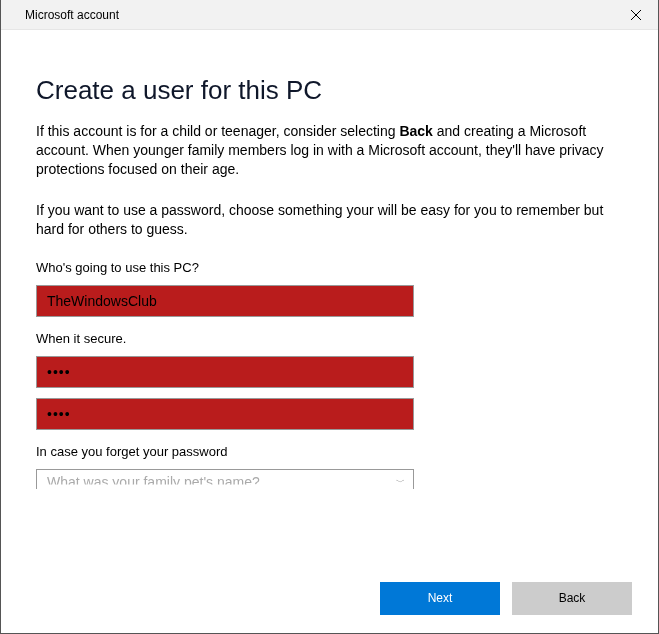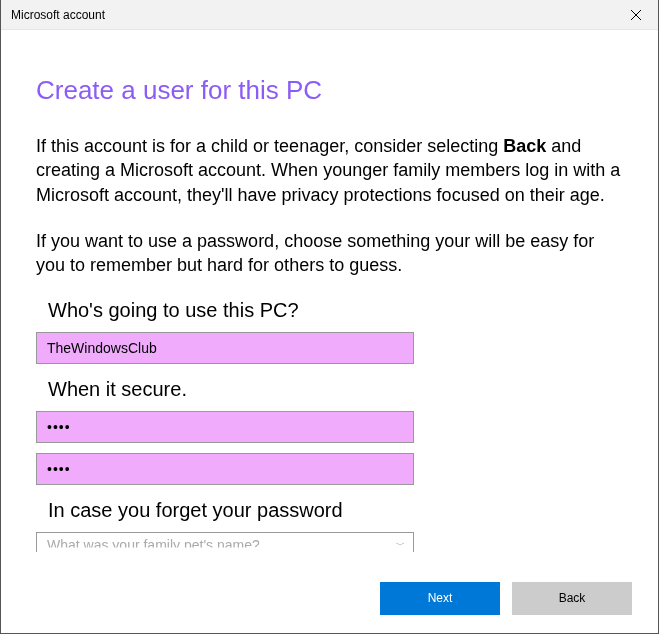--- a/index.html
+++ b/index.html
@@ -15,21 +15,21 @@
     position: relative;
     border: 1px solid #555;
     border-top: none;
   }
   .titlebar {
     height: 30px;
     background: #f2f2f2;
     display: flex;
     align-items: center;
     justify-content: space-between;
-    padding-left: 10px;
+    padding-left: 24px;
     font-size: 12px;
     color: #000;
     border-bottom: 1px solid #e6e6e6;
     gap: 12px;
   }
   .titlebar .title { }
   .titlebar .close {
     width: 45px;
     height: 30px;
     display: flex;
@@ -40,39 +40,39 @@
   }
   .titlebar .close svg { width: 10px; height: 10px; }
   .content {
     padding: 45px 35px 0 35px;
     height: calc(100% - 30px - 70px);
     overflow: hidden;
   }
   h1 {
     font-weight: 400;
     font-size: 26px;
-    margin: 0 0 28px 0;
-    color: #8b5cf6;
+    margin: 0 0 16px 0;
+    color: #0f172a;
   }
   p.desc {
-    font-size: 18px;
+    font-size: 14px;
     line-height: 1.35;
     margin: 8px 0 22px 0;
     color: #000;
   }
   p.desc .bold { font-weight: 700; }
   .label {
-    font-size: 20px;
-    margin: 14px 0 10px 12px;
+    font-size: 13px;
+    margin: 14px 0 10px 0;
   }
   input[type=text], input[type=password], select {
     width: 378px;
     height: 32px;
     border: 1px solid #999;
-    background: #f0abfc;
+    background: #b91c1c;
     padding: 4px 10px;
     font-family: inherit;
     font-size: 14px;
     outline: none;
     display: block;
     border-radius: 0;
     -webkit-appearance: none;
     -moz-appearance: none;
     appearance: none;
   }

